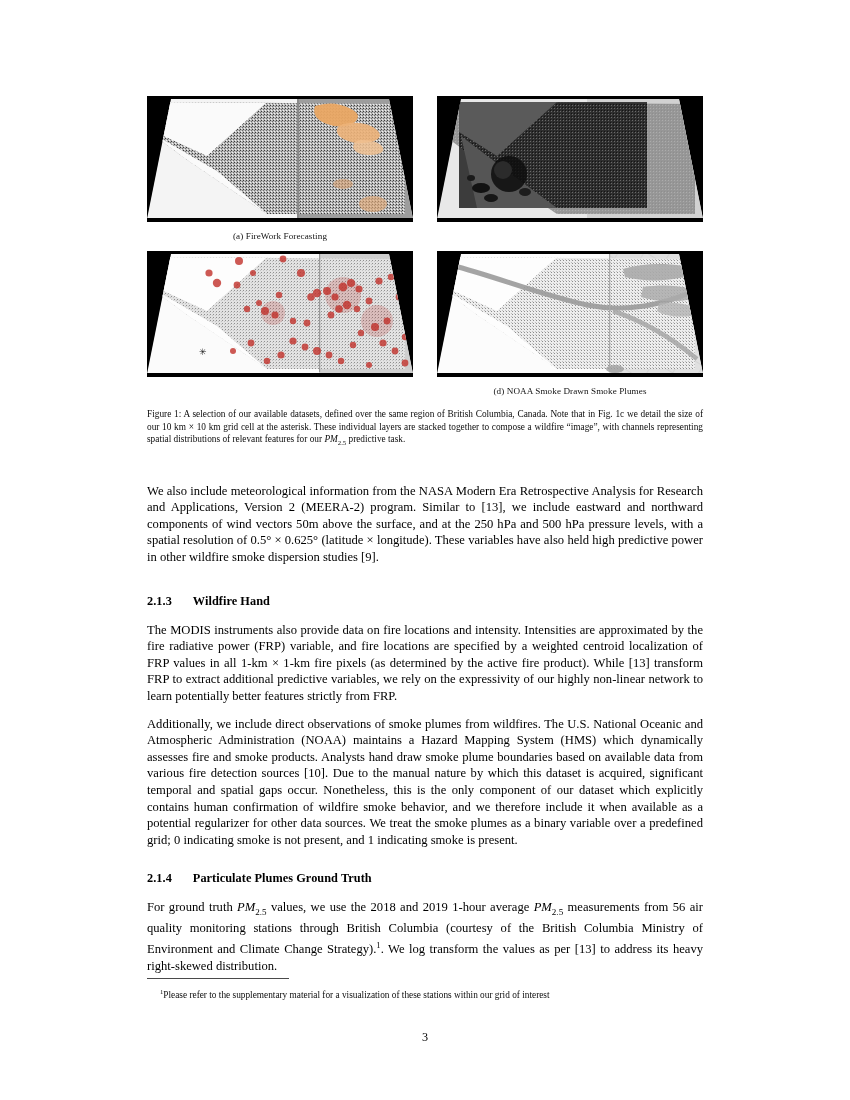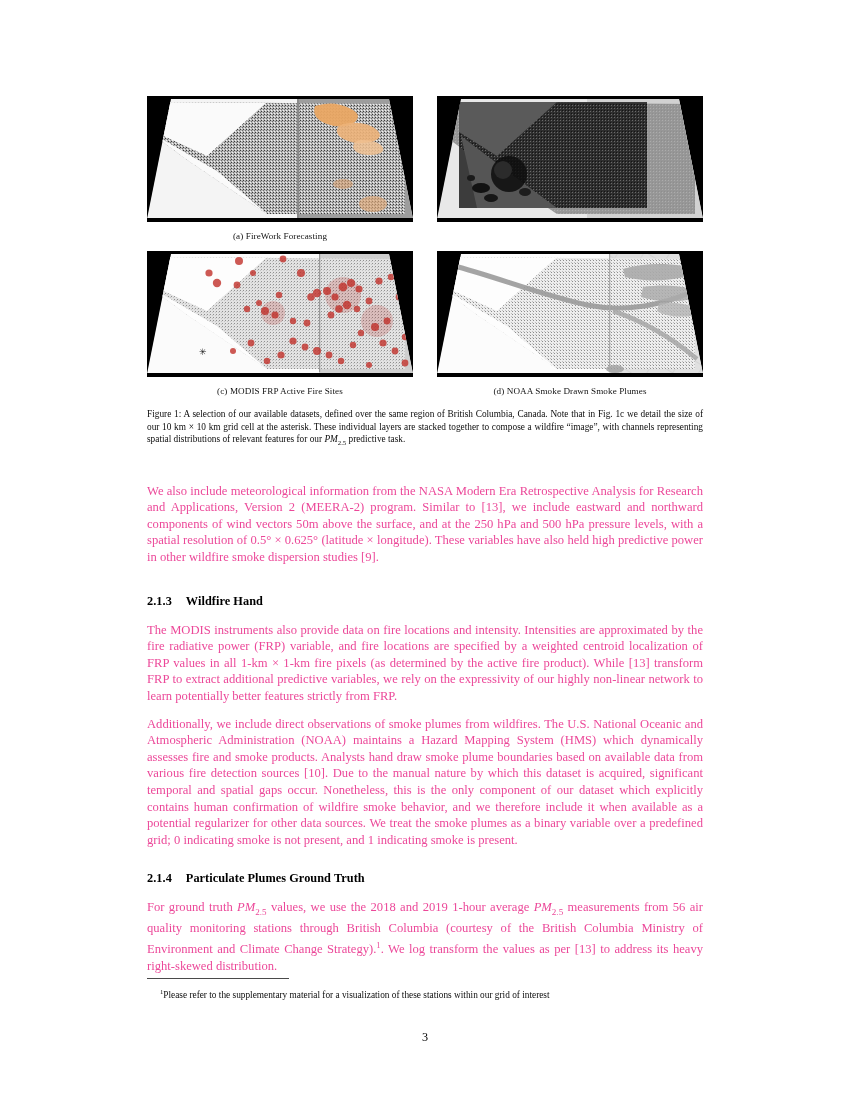--- a/index.html
+++ b/index.html
@@ -64,35 +64,35 @@
     color: #0b0b0b;
   }
 
   
   .para {
     font-size: 12.6px;
     line-height: 16.6px;
     text-align: justify;
     text-justify: inter-word;
     margin: 0 0 11px 0;
-    color: #ec4899;
+    color: #000000;
     hyphens: none;
   }
   .para.first { margin-top: 0; }
   .gap-big { height: 33px; }
   .gap-mid { height: 17px; }
   .gap-small { height: 12px; }
 
   h3.heading {
     font-size: 12.3px;
     font-weight: bold;
     margin: 0 0 13px 0;
     letter-spacing: 0.05px;
   }
-  h3.heading .num { margin-right: 14px; }
+  h3.heading .num { margin-right: 21px; }
 
   
   .mathit { font-family: Liberation Serif, serif; font-style: italic; }
   .mrm { font-style: normal; }
   sub.msub { font-size: 0.72em; font-style: normal; }
   sup.fnref { font-size: 0.68em; vertical-align: super; }
 
   
   .footnote-wrap {
     position: absolute;
@@ -304,21 +304,20 @@
                   <circle cx="196" cy="44" r="18"></circle>
                     <circle cx="230" cy="70" r="16"></circle>
                   <circle cx="126" cy="62" r="12"></circle>
                 </g>
                 <text x="52" y="104" font-size="9" fill="#222" font-family="serif">✳</text>
               </g>
               <rect x="0" y="0" width="266" height="3" fill="#000"></rect>
               <rect x="0" y="122" width="266" height="4" fill="#000"></rect>
             </svg>
           </div>
-          <div class="subcap">(c) MODIS FRP Active Fire Sites</div>
         </div>
 
         <div class="fig-cell">
           <div class="fig-img">
             <svg viewBox="0 0 266 126" width="266" height="126" preserveAspectRatio="none">
               <defs>
                 <pattern id="spk-d" width="3" height="3" patternUnits="userSpaceOnUse">
                   <rect width="3" height="3" fill="#ededed"></rect>
                   <rect x="0" y="0" width="1" height="1" fill="#8c8c8c"></rect>
                   <rect x="2" y="2" width="1" height="1" fill="#bfbfbf"></rect>

